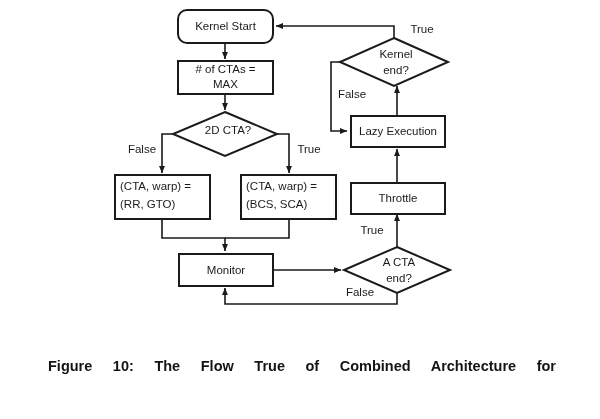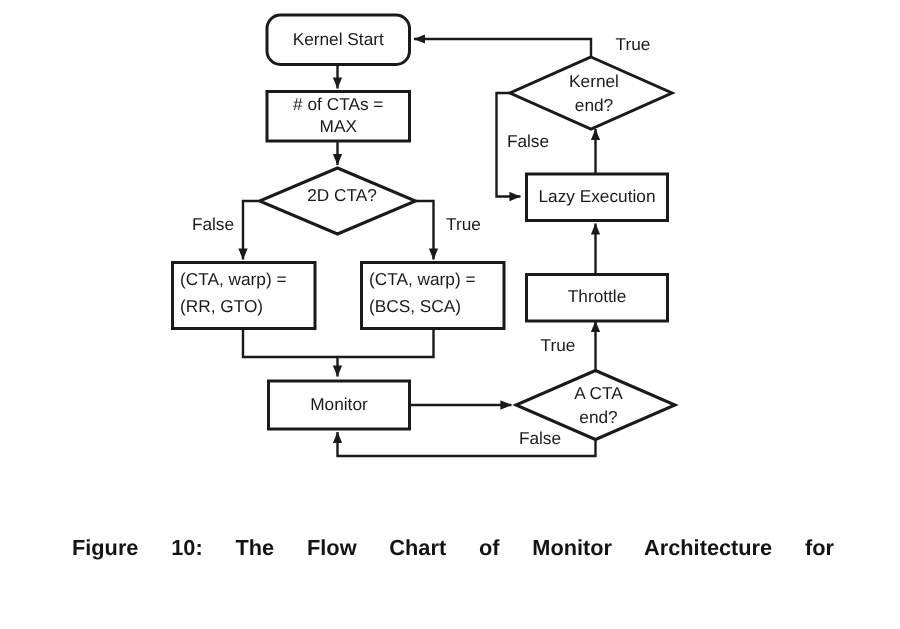--- a/index.html
+++ b/index.html
@@ -155,16 +155,16 @@
 
     <text class="edge-label" x="142" y="150">False</text>
     <text class="edge-label" x="309" y="150">True</text>
     <text class="edge-label" x="372" y="231">True</text>
     <text class="edge-label" x="360" y="293">False</text>
     <text class="edge-label" x="422" y="30">True</text>
     <text class="edge-label" x="352" y="95">False</text>
   </svg>
 
   <div class="caption">
-    <span class="line1">Figure 10: The Flow Chart of Monitor Architecture for</span>
+    <span class="line1">Figure 10: The Flow True of Combined Architecture for</span>
   </div>
 
 </div>
 
 </body></html>

